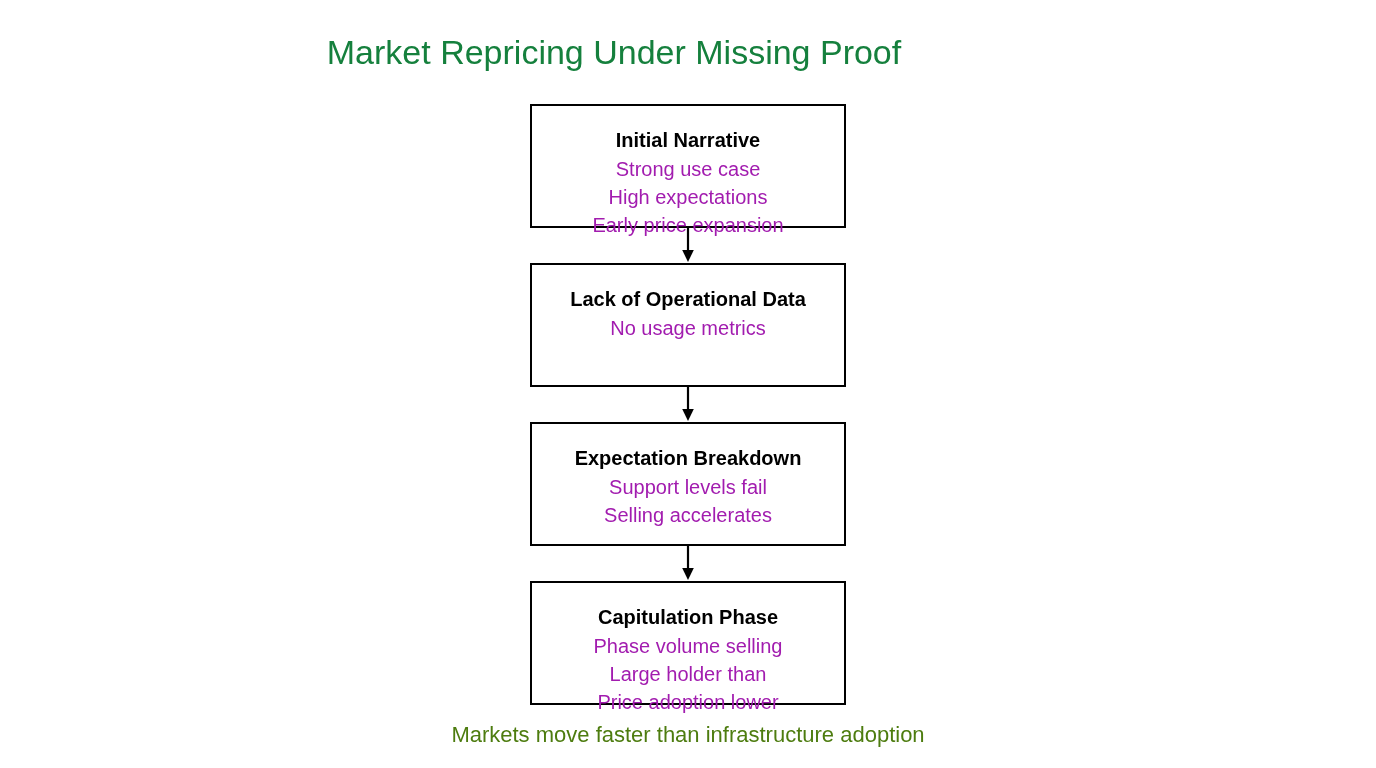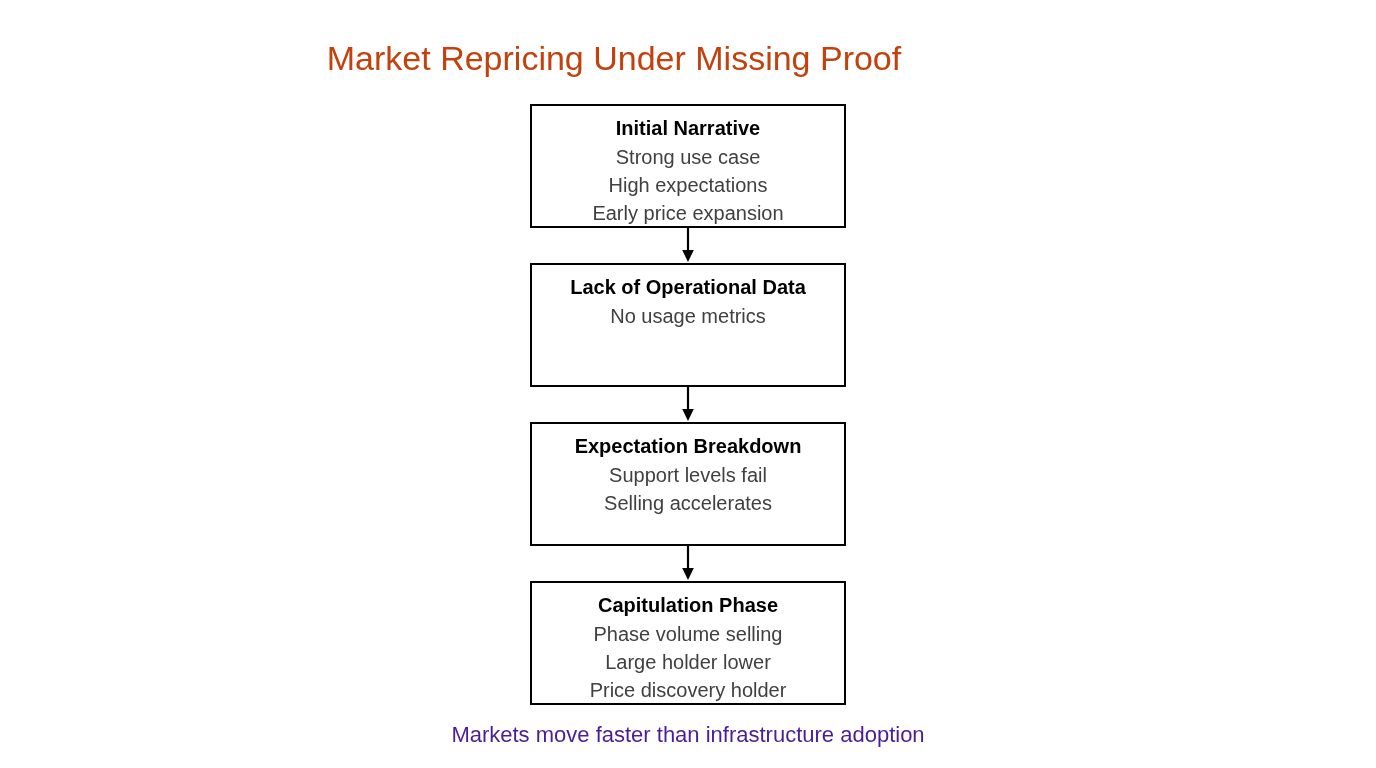--- a/index.html
+++ b/index.html
@@ -20,63 +20,63 @@
     position: relative;
     width: 1376px;
     height: 768px;
     background: #ffffff;
   }
 
   
   .chart-title {
     position: absolute;
     left: 0;
-    top: 36px;
+    top: 30px;
     width: 1228px;
     text-align: center;
     font-size: 34px;
     font-weight: 400;
     line-height: 44px;
     letter-spacing: 0px;
-    color: #c2410c;
+    color: #15803d;
     white-space: nowrap;
   }
 
   
   .flow {
     position: absolute;
     left: 530px;
     top: 104px;
     width: 316px;
   }
 
   .node {
     position: relative;
     box-sizing: border-box;
     width: 316px;
     height: 124px;
     border: 2px solid #000000;
     background: #ffffff;
     text-align: center;
-    padding-top: 8px;
+    padding-top: 20px;
   }
 
   .node-title {
     font-size: 20px;
     font-weight: bold;
     line-height: 29px;
     color: #000000;
     white-space: nowrap;
   }
 
   .node-line {
     font-size: 20px;
     font-weight: 400;
     line-height: 28px;
-    color: #404040;
+    color: #a21caf;
     white-space: nowrap;
   }
 
   
   .connector {
     position: relative;
     width: 316px;
     height: 35px;
   }
   .connector svg {
@@ -89,21 +89,21 @@
   
   .caption {
     position: absolute;
     left: 0;
     top: 720px;
     width: 1376px;
     text-align: center;
     font-size: 22px;
     font-weight: 400;
     line-height: 30px;
-    color: #4c1d95;
+    color: #4d7c0f;
     white-space: nowrap;
   }
 </style>
 </head>
 <body>
 
 <div id="canvas">
 
   <div class="chart-title">Market Repricing Under Missing Proof</div>
 
@@ -144,21 +144,21 @@
     <div class="connector">
       <svg width="316" height="35" viewBox="0 0 316 35">
         <line x1="158" y1="0" x2="158" y2="25" stroke="#000000" stroke-width="2.2"></line>
         <polygon points="158,34 152.2,22 163.8,22" fill="#000000"></polygon>
       </svg>
     </div>
 
     <div class="node">
       <div class="node-title">Capitulation Phase</div>
       <div class="node-line">Phase volume selling</div>
-      <div class="node-line">Large holder lower</div>
-      <div class="node-line">Price discovery holder</div>
+      <div class="node-line">Large holder than</div>
+      <div class="node-line">Price adoption lower</div>
     </div>
 
   </div>
 
   <div class="caption">Markets move faster than infrastructure adoption</div>
 
 </div>
 
 </body></html>

